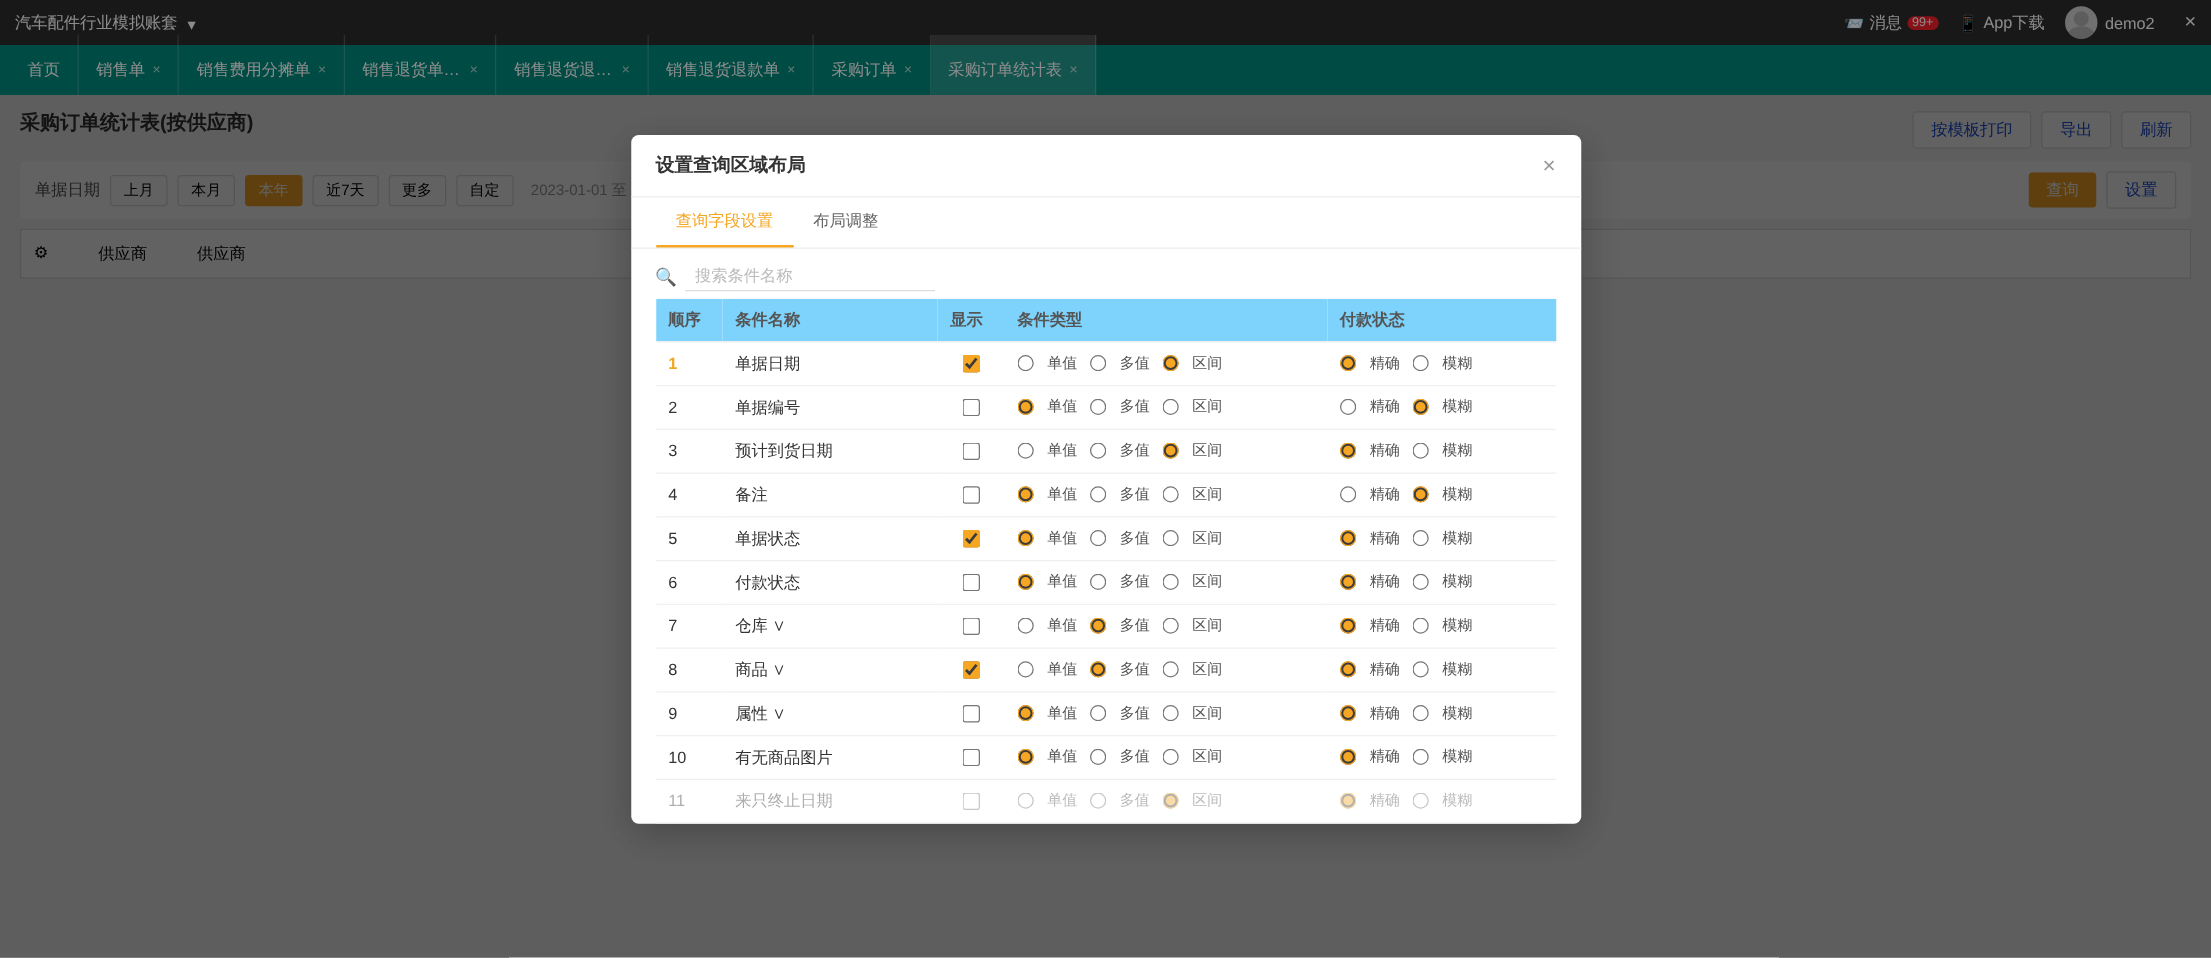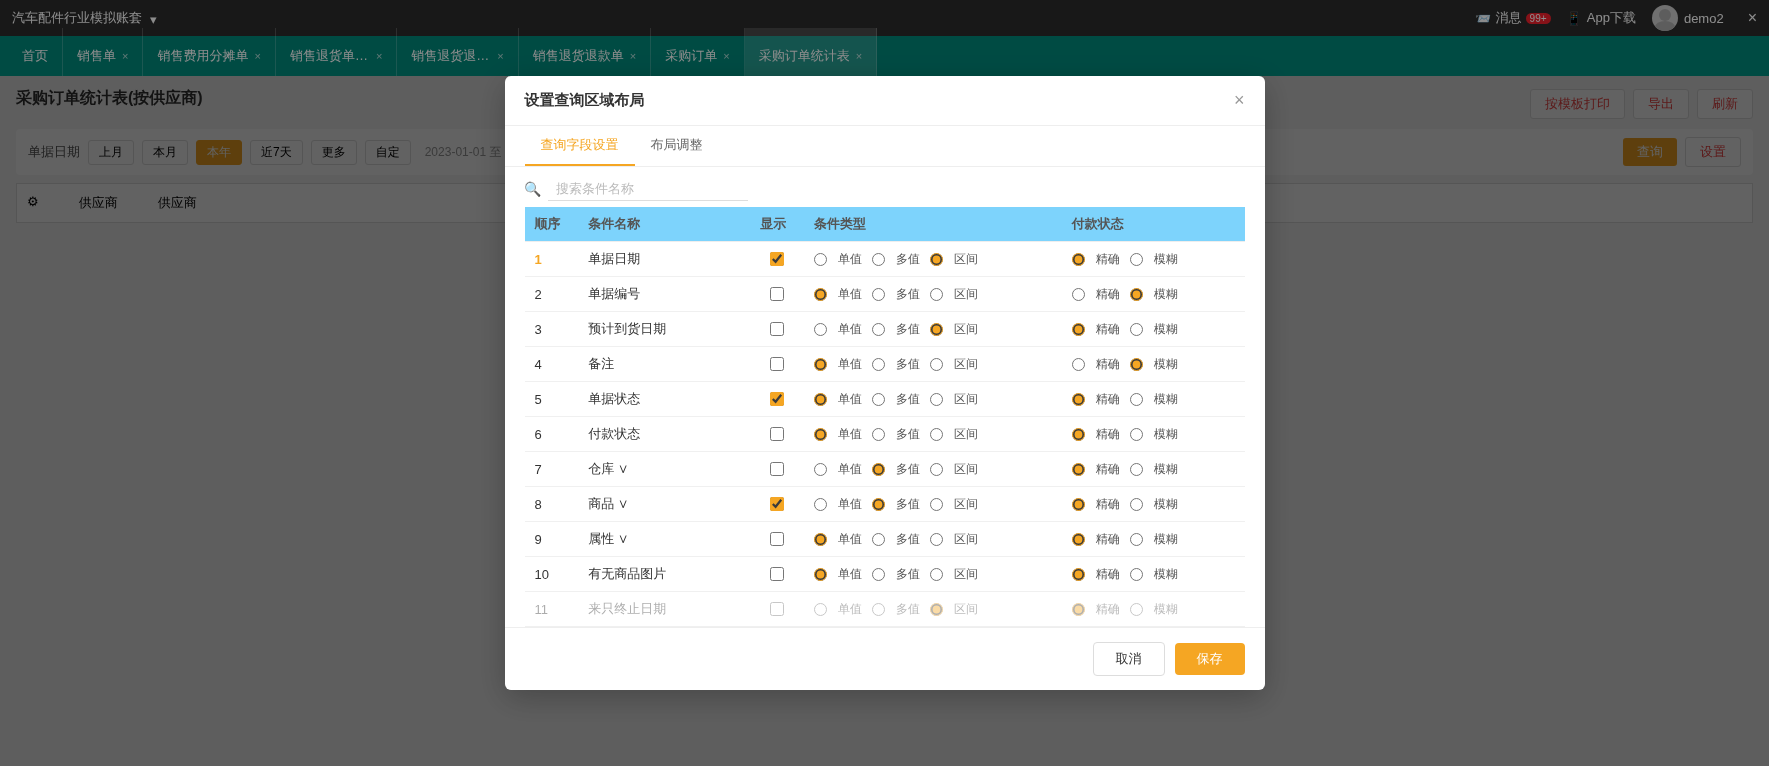--- a/index.html
+++ b/index.html
@@ -49,21 +49,21 @@
 
     
     .page-content {
       background: #f5f5f5;
       padding: 12px 16px;
       min-height: calc(766px - 76px);
       position: relative;
     }
     .page-title { font-size: 16px; font-weight: bold; color: #333; margin-bottom: 10px; }
     .btn-orange { background: #f5a623; color: #fff; border: none; padding: 5px 14px; border-radius: 3px; cursor: pointer; font-size: 13px; }
-    .btn-white { background: #fff; color: #ef4444; border: 1px solid #ddd; padding: 5px 14px; border-radius: 3px; cursor: pointer; font-size: 13px; }
+    .btn-white { background: #fff; color: #1d4ed8; border: 1px solid #ddd; padding: 5px 14px; border-radius: 3px; cursor: pointer; font-size: 13px; }
     .filter-bar { display: flex; align-items: center; gap: 8px; background: #fff; padding: 8px 12px; border-radius: 4px; margin-bottom: 8px; }
     .filter-btn { background: #fff; border: 1px solid #ddd; padding: 3px 10px; border-radius: 3px; cursor: pointer; font-size: 12px; }
     .filter-btn.active { background: #f5a623; color: #fff; border-color: #f5a623; }
 
     
     .overlay {
       position: fixed;
       top: 0; left: 0; right: 0; bottom: 0;
       background: rgba(0,0,0,0.45);
       z-index: 100;
@@ -733,18 +733,14 @@
                     <input type="radio" name="match_10" value="fuzzy" style="">
                     <span>模糊</span>
                   </label>
                 </div>
               </td>
             </tr>
           </tbody>
       </table>
     </div>
 
-    <div class="modal-footer">
-      <button class="btn-cancel">取消</button>
-      <button class="btn-save">保存</button>
-    </div>
   </div>
 </div>
 
 </body></html>

